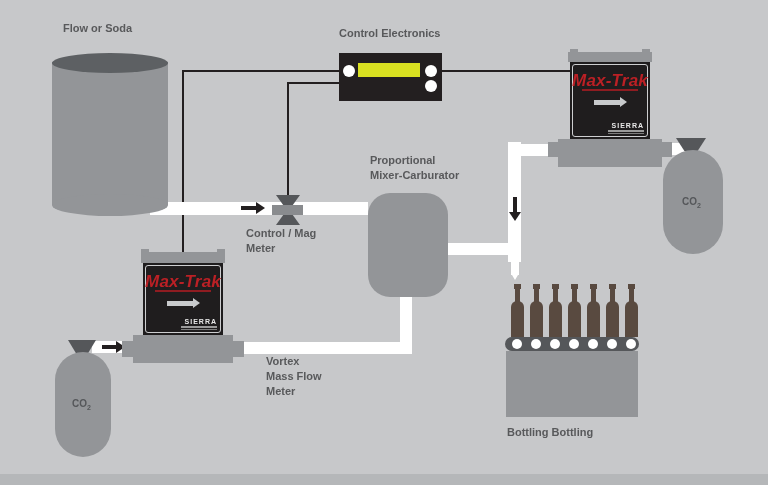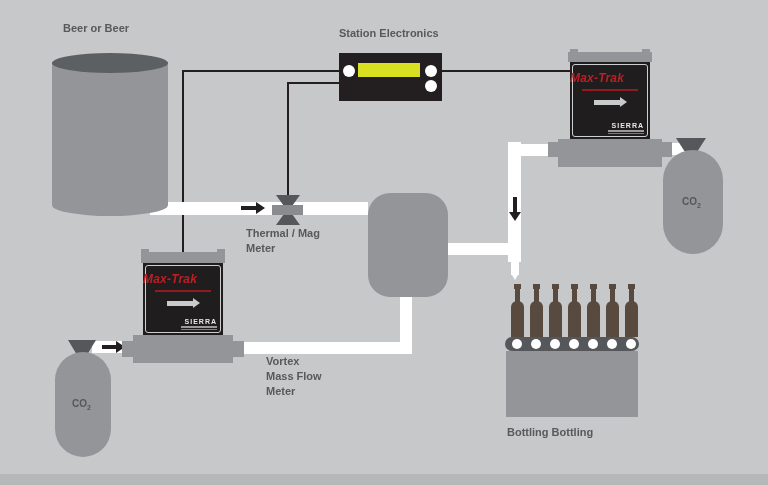--- a/index.html
+++ b/index.html
@@ -76,21 +76,21 @@
   #mt-left .mt-flange.fr{left:111px;top:92px;width:11px;height:16px;}
   #mt-right .mt-ear.l{left:22px;} #mt-right .mt-ear.r{left:94px;}
   #mt-right .mt-cap{left:20px;top:3px;width:84px;height:10px;}
   #mt-right .mt-face{left:22px;top:13px;width:80px;height:77px;}
   #mt-right .mt-base{left:10px;top:90px;width:104px;height:28px;}
   #mt-right .mt-flange.fl{left:0;top:93px;width:10px;height:15px;}
   #mt-right .mt-flange.fr{left:114px;top:93px;width:10px;height:15px;}
   .mt-face{position:absolute;background:#1f1d1e;}
   .mt-bezel{position:absolute;left:2px;top:2px;right:2px;bottom:2px;border:1px solid #cdced0;border-radius:3px;}
   .mt-base,.mt-flange{position:absolute;background:#939598;}
-  .mt-brand{position:absolute;left:0;right:0;top:9px;text-align:left;font-style:italic;font-weight:bold;font-size:12px;color:#bb2025;letter-spacing:0.2px;}
+  .mt-brand{position:absolute;left:0;right:0;top:9px;text-align:center;font-style:italic;font-weight:bold;font-size:17px;color:#bb2025;letter-spacing:0.2px;}
   .mt-subline{position:absolute;left:50%;top:27px;width:56px;height:2px;margin-left:-28px;background:#8f1c21;}
   .mt-arrow-shaft{position:absolute;left:50%;top:38px;width:26px;height:5px;margin-left:-16px;background:#c8cacc;}
   .mt-arrow-head{position:absolute;left:50%;top:35px;margin-left:10px;width:0;height:0;border-top:5px solid transparent;border-bottom:5px solid transparent;border-left:7px solid #c8cacc;}
   .mt-logo{position:absolute;right:6px;bottom:5px;text-align:right;}
   .mt-logo-text{font-weight:bold;font-size:7px;letter-spacing:1px;color:#e8e8e8;line-height:7px;}
   .mt-logo-bar1{width:36px;height:2px;background:#9a9a9a;margin-top:1px;}
   .mt-logo-bar2{width:36px;height:1px;background:#7d7d7d;margin-top:1px;}
   
   .co2-tank{position:absolute;background:#939598;}
   #co2-right{left:663px;top:150px;width:60px;height:104px;border-radius:30px;}
@@ -234,24 +234,28 @@
   <div class="abs" id="conveyor">
       <div class="roller" style="left: 7px;"></div>
       <div class="roller" style="left: 26px;"></div>
       <div class="roller" style="left: 45px;"></div>
       <div class="roller" style="left: 64px;"></div>
       <div class="roller" style="left: 83px;"></div>
       <div class="roller" style="left: 102px;"></div>
       <div class="roller" style="left: 121px;"></div>
     </div>
 
-  <div class="lbl" id="lbl-beer">Beer or Beer</div>
-  <div class="lbl" id="lbl-ctrl">Station Electronics</div>
+  <div class="lbl" id="lbl-beer">Flow or Soda</div>
+  <div class="lbl" id="lbl-ctrl">Control Electronics</div>
+  <div class="lbl" id="lbl-mixer">
+    <div>Proportional</div>
+    <div>Mixer-Carburator</div>
+  </div>
   <div class="lbl" id="lbl-vortex">
-    <div>Thermal / Mag</div>
+    <div>Control / Mag</div>
     <div>Meter</div>
   </div>
   <div class="lbl" id="lbl-thermal">
     <div>Vortex</div>
     <div>Mass Flow</div>
     <div>Meter</div>
   </div>
   <div class="lbl" id="lbl-bottling">Bottling Bottling</div>
 
   <div class="abs" id="footer-strip"></div>

